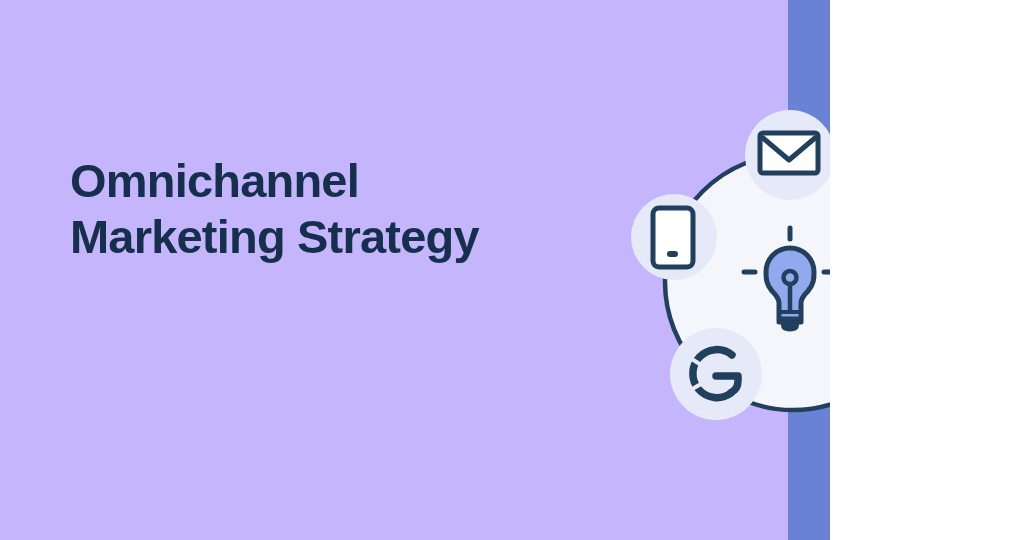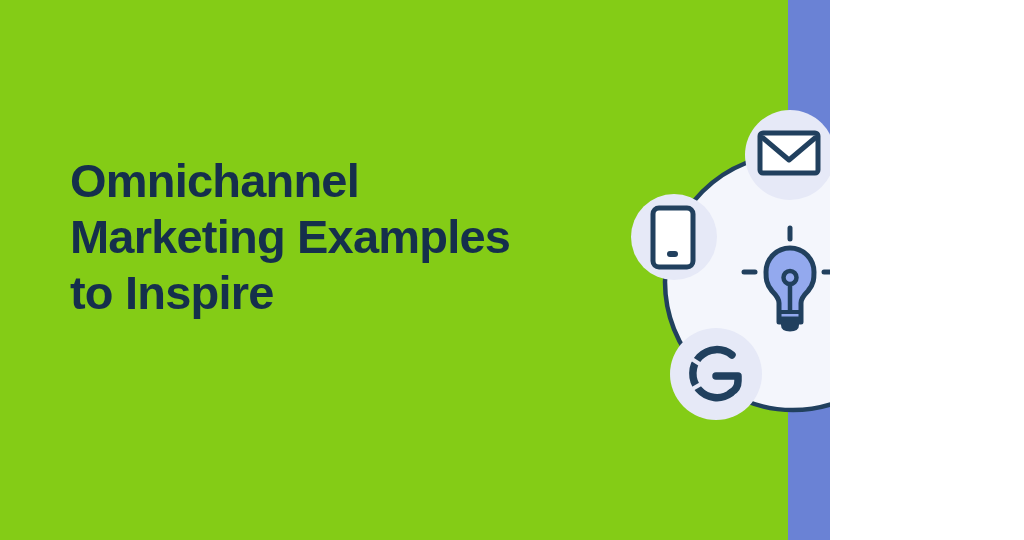--- a/index.html
+++ b/index.html
@@ -2,21 +2,21 @@
 <html><head>
 <meta charset="utf-8">
 <style>
   html, body { margin: 0; padding: 0; }
   body { width: 1024px; height: 540px; overflow: hidden; font-family: "Liberation Sans", sans-serif; }
 
   .canvas {
     position: relative;
     width: 830px;
     height: 540px;
-    background: #84cc16;
+    background: #c4b5fd;
     overflow: hidden;
   }
 
   .accent-band {
     position: absolute;
     left: 788px;
     top: 0;
     width: 236px;
     height: 540px;
     background: #6a82d5;
@@ -53,22 +53,21 @@
 </style>
 </head>
 <body>
 
 <div class="canvas">
 
   <div class="accent-band"></div>
 
   <div class="headline">
     <div class="line">Omnichannel</div>
-    <div class="line">Marketing Examples</div>
-    <div class="line">to Inspire</div>
+    <div class="line">Marketing Strategy</div>
   </div>
 
   <svg class="illustration" viewBox="600 80 400 400" width="400" height="400" xmlns="http://www.w3.org/2000/svg">
 
     <circle class="ring" cx="793" cy="282" r="128"></circle>
 
     <circle class="node-circle" cx="790" cy="155" r="45"></circle>
     <circle class="node-circle" cx="674" cy="237" r="43"></circle>
     <circle class="node-circle" cx="908" cy="243" r="45"></circle>
     <circle class="node-circle" cx="716" cy="374" r="46"></circle>

